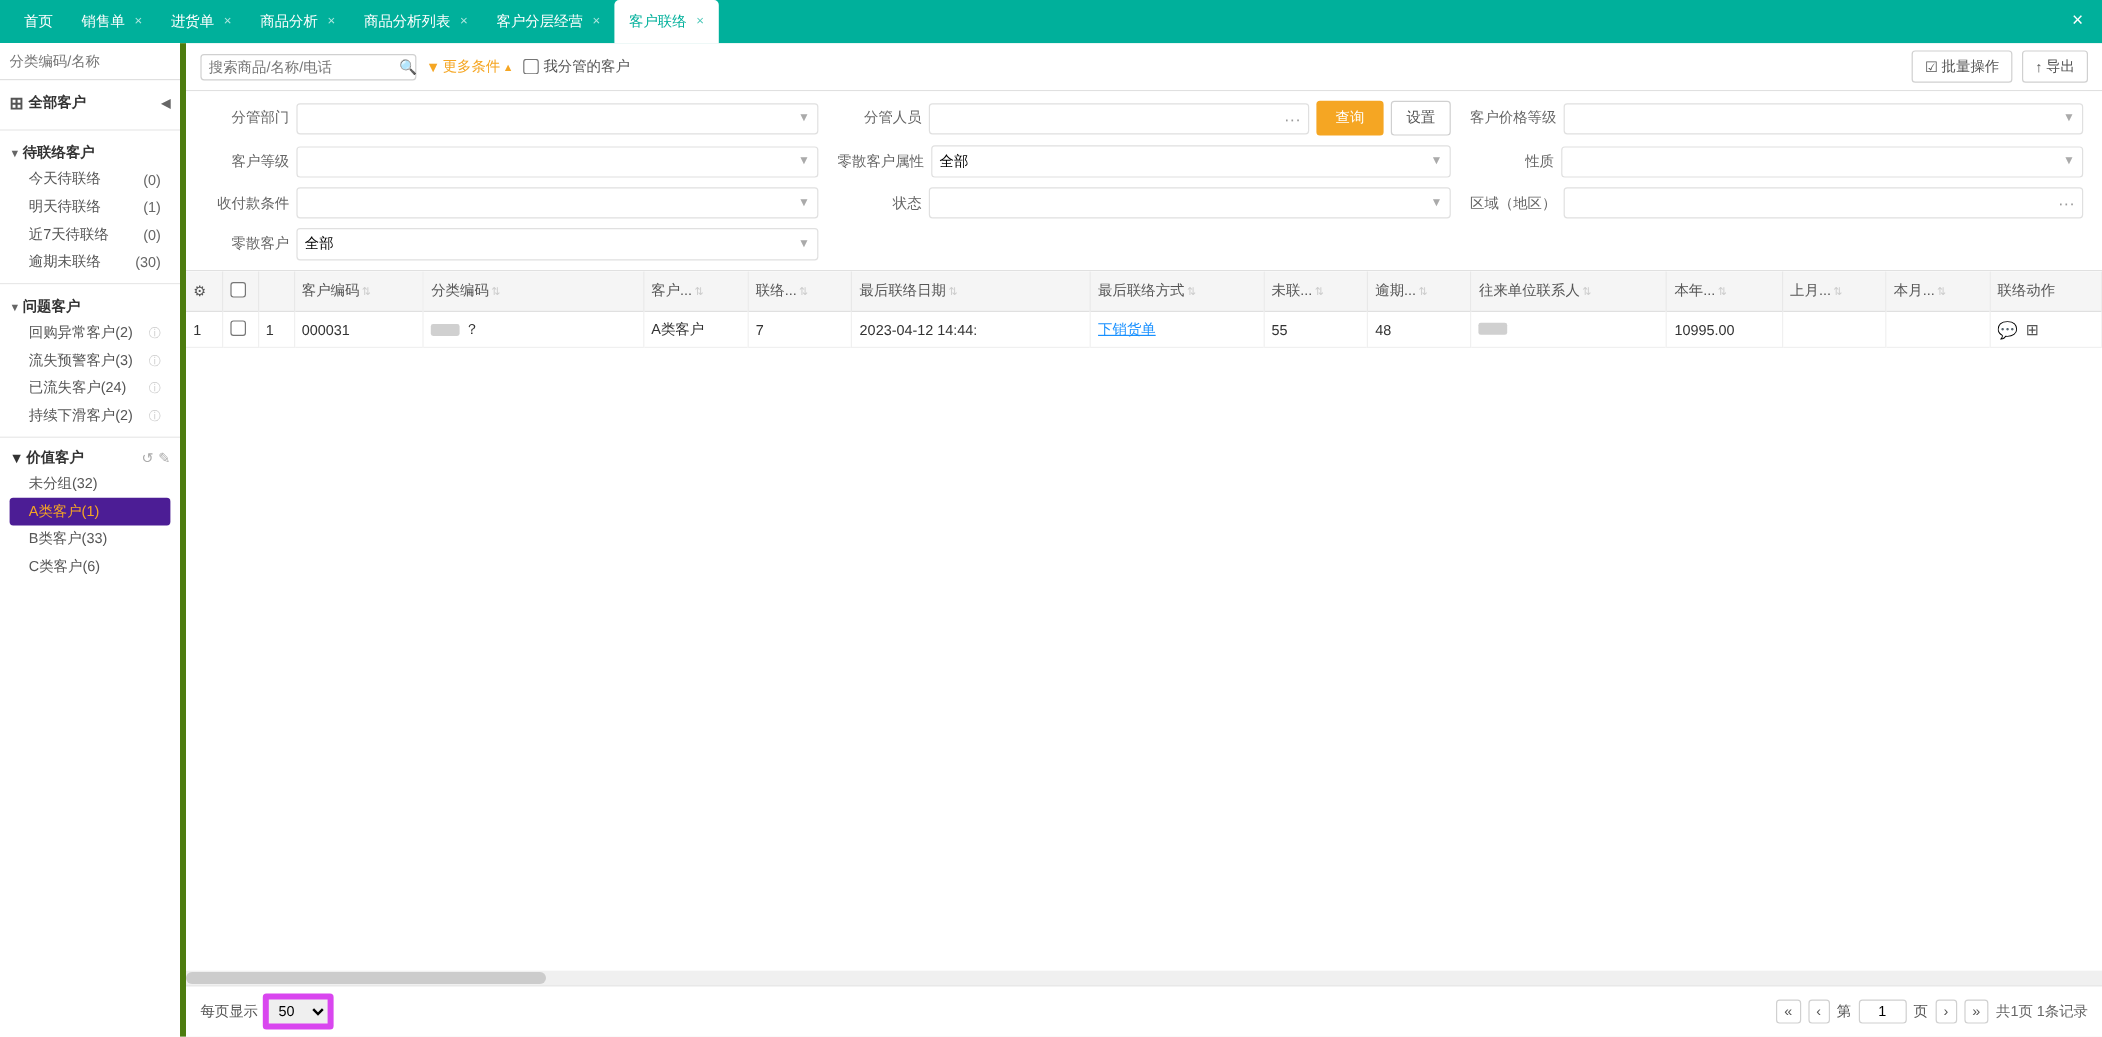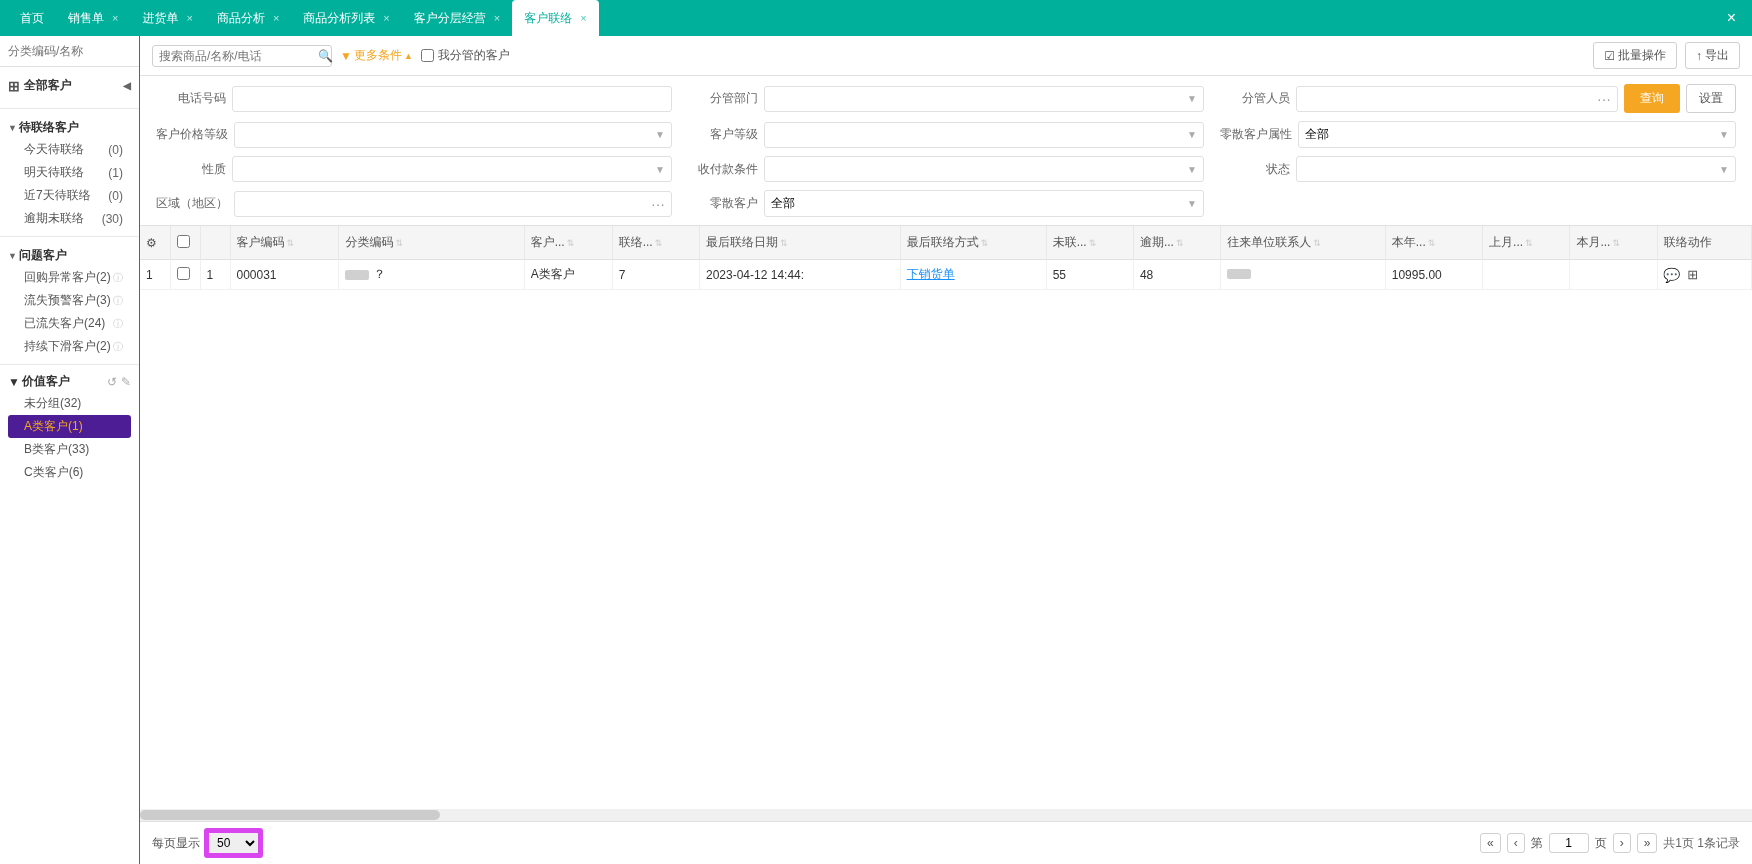--- a/index.html
+++ b/index.html
@@ -44,23 +44,23 @@
     }
 
     
     .main-layout {
       display: flex;
       height: calc(864px - 36px);
     }
 
     
     .sidebar {
-      width: 140px;
+      width: 155px;
       background: white;
-      border-right: 1px solid #4d7c0f;
+      border-right: 5px solid #4d7c0f;
       overflow-y: auto;
       flex-shrink: 0;
     }
     .sidebar-search {
       padding: 8px;
       display: flex;
       align-items: center;
       border-bottom: 1px solid #e0e0e0;
     }
     .sidebar-search input {
@@ -483,24 +483,20 @@
         <div class="btn-action">
           <span>↑</span>
           <span>导出</span>
         </div>
       </div>
     </div>
 
     <div class="adv-filter">
       <div class="adv-filter-grid">
 
-        <div class="filter-row">
-          <span class="filter-label">电话号码</span>
-          <div class="filter-input"></div>
-        </div>
         <div class="filter-row">
           <span class="filter-label">分管部门</span>
           <div class="filter-input">
             <span></span>
               <span class="dropdown-arrow">▼</span>
           </div>
         </div>
         <div class="filter-row">
           <span class="filter-label">分管人员</span>
           <div class="filter-input">

